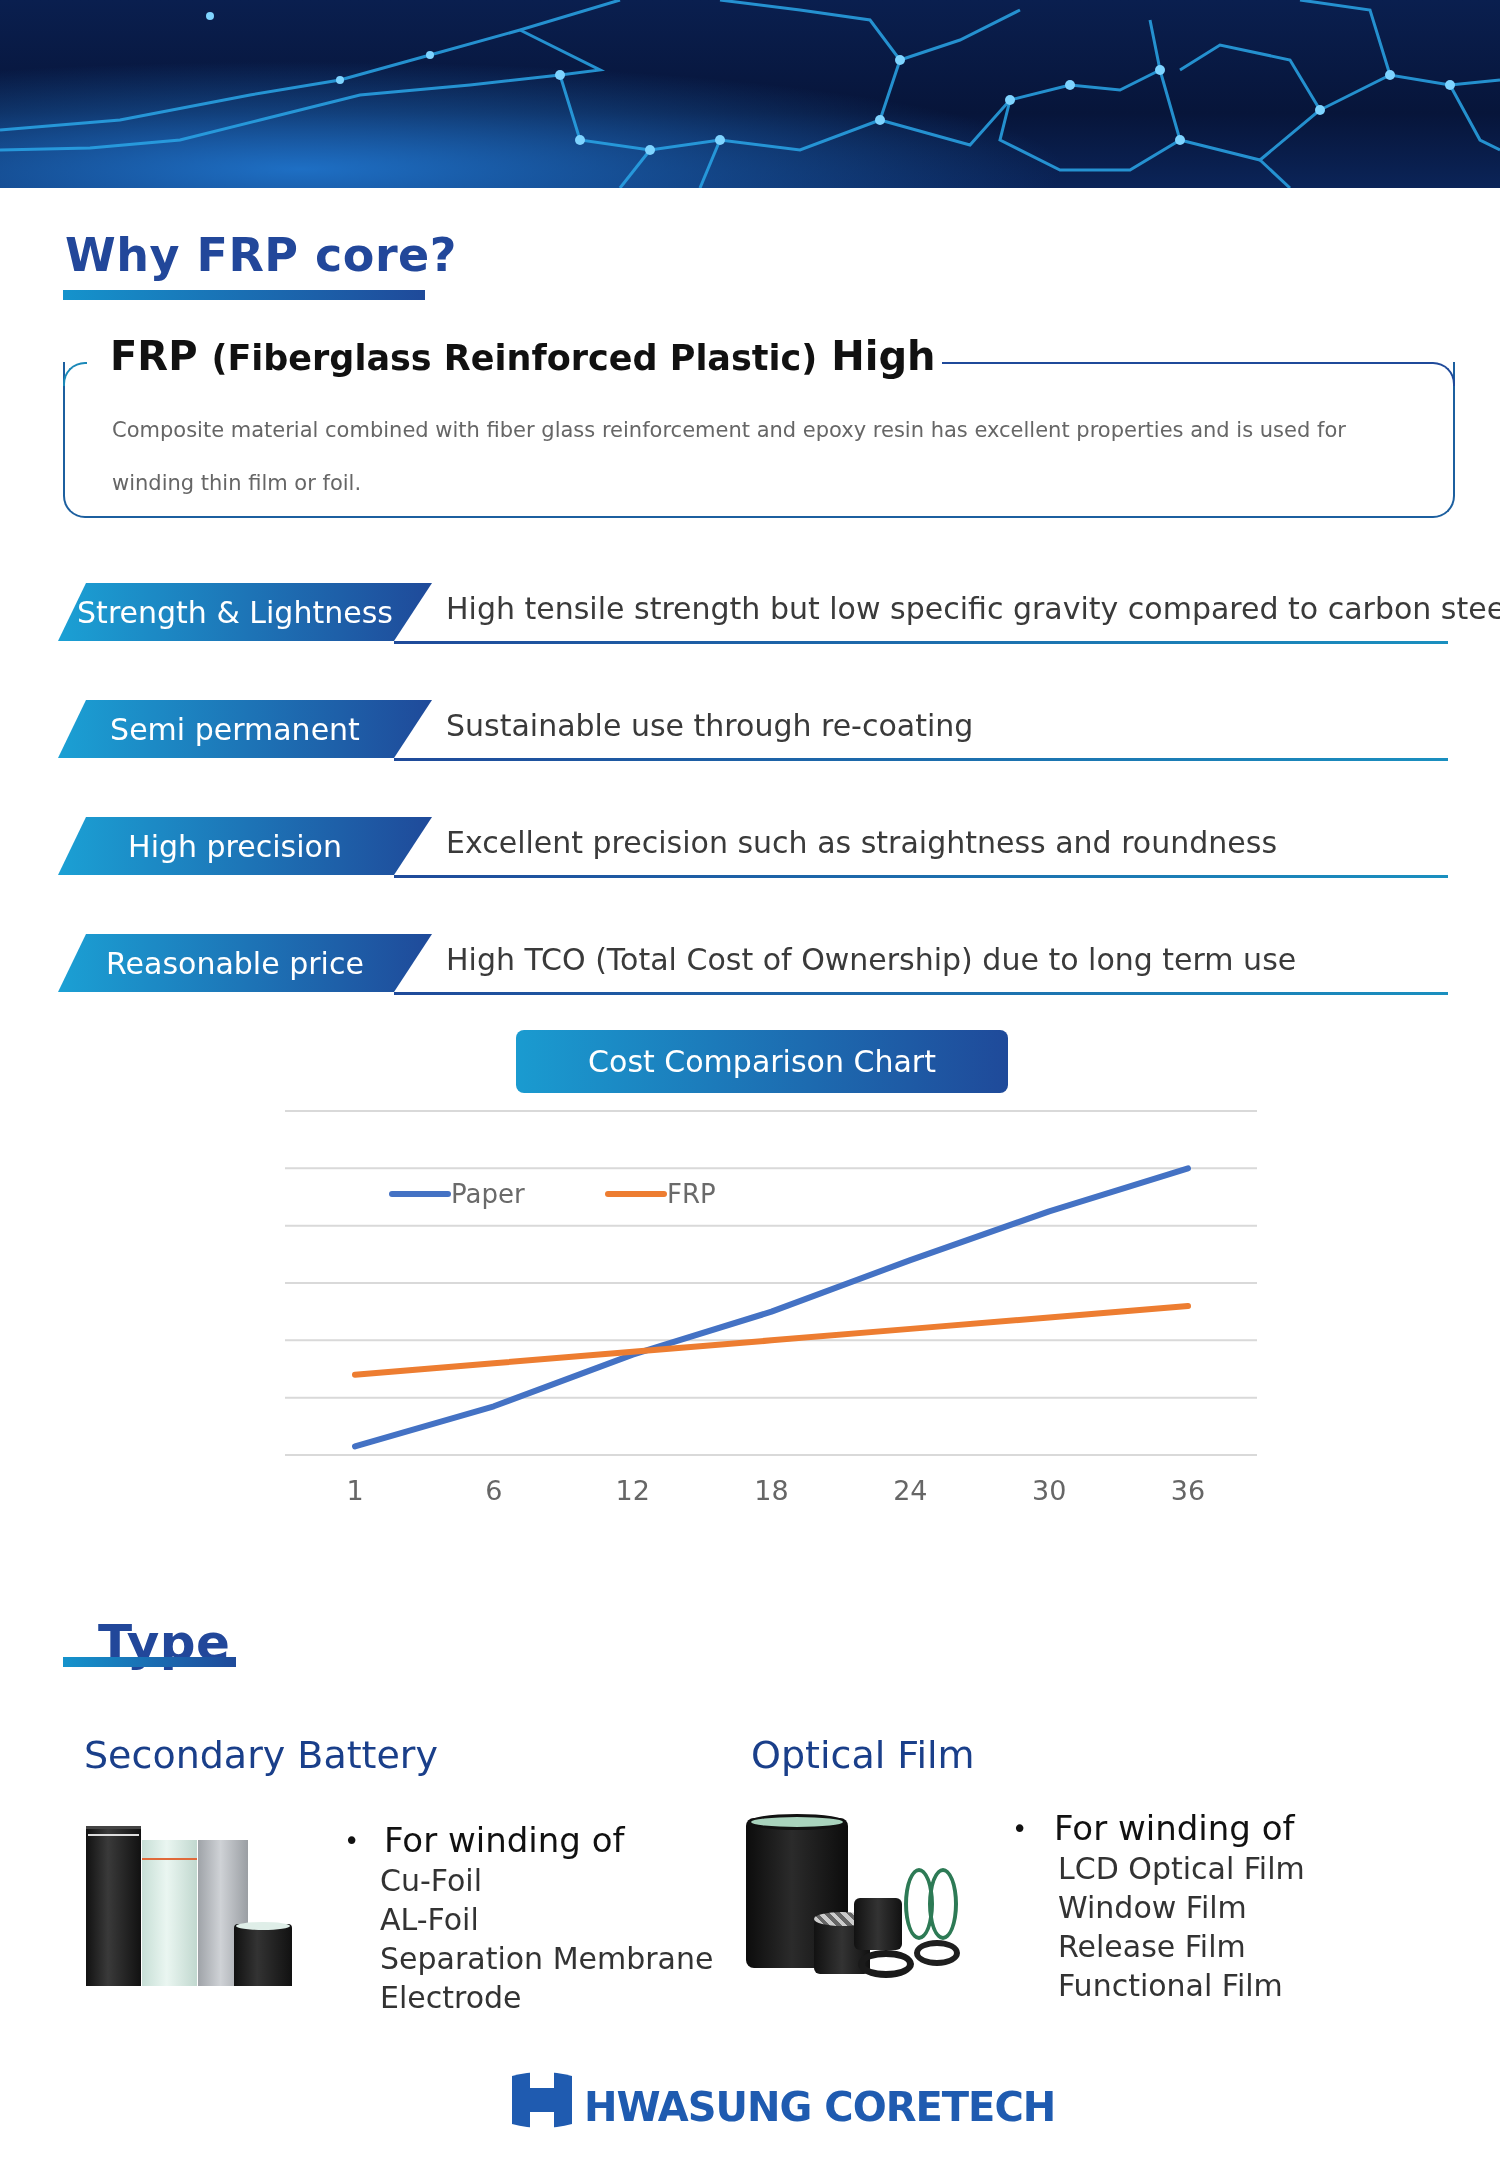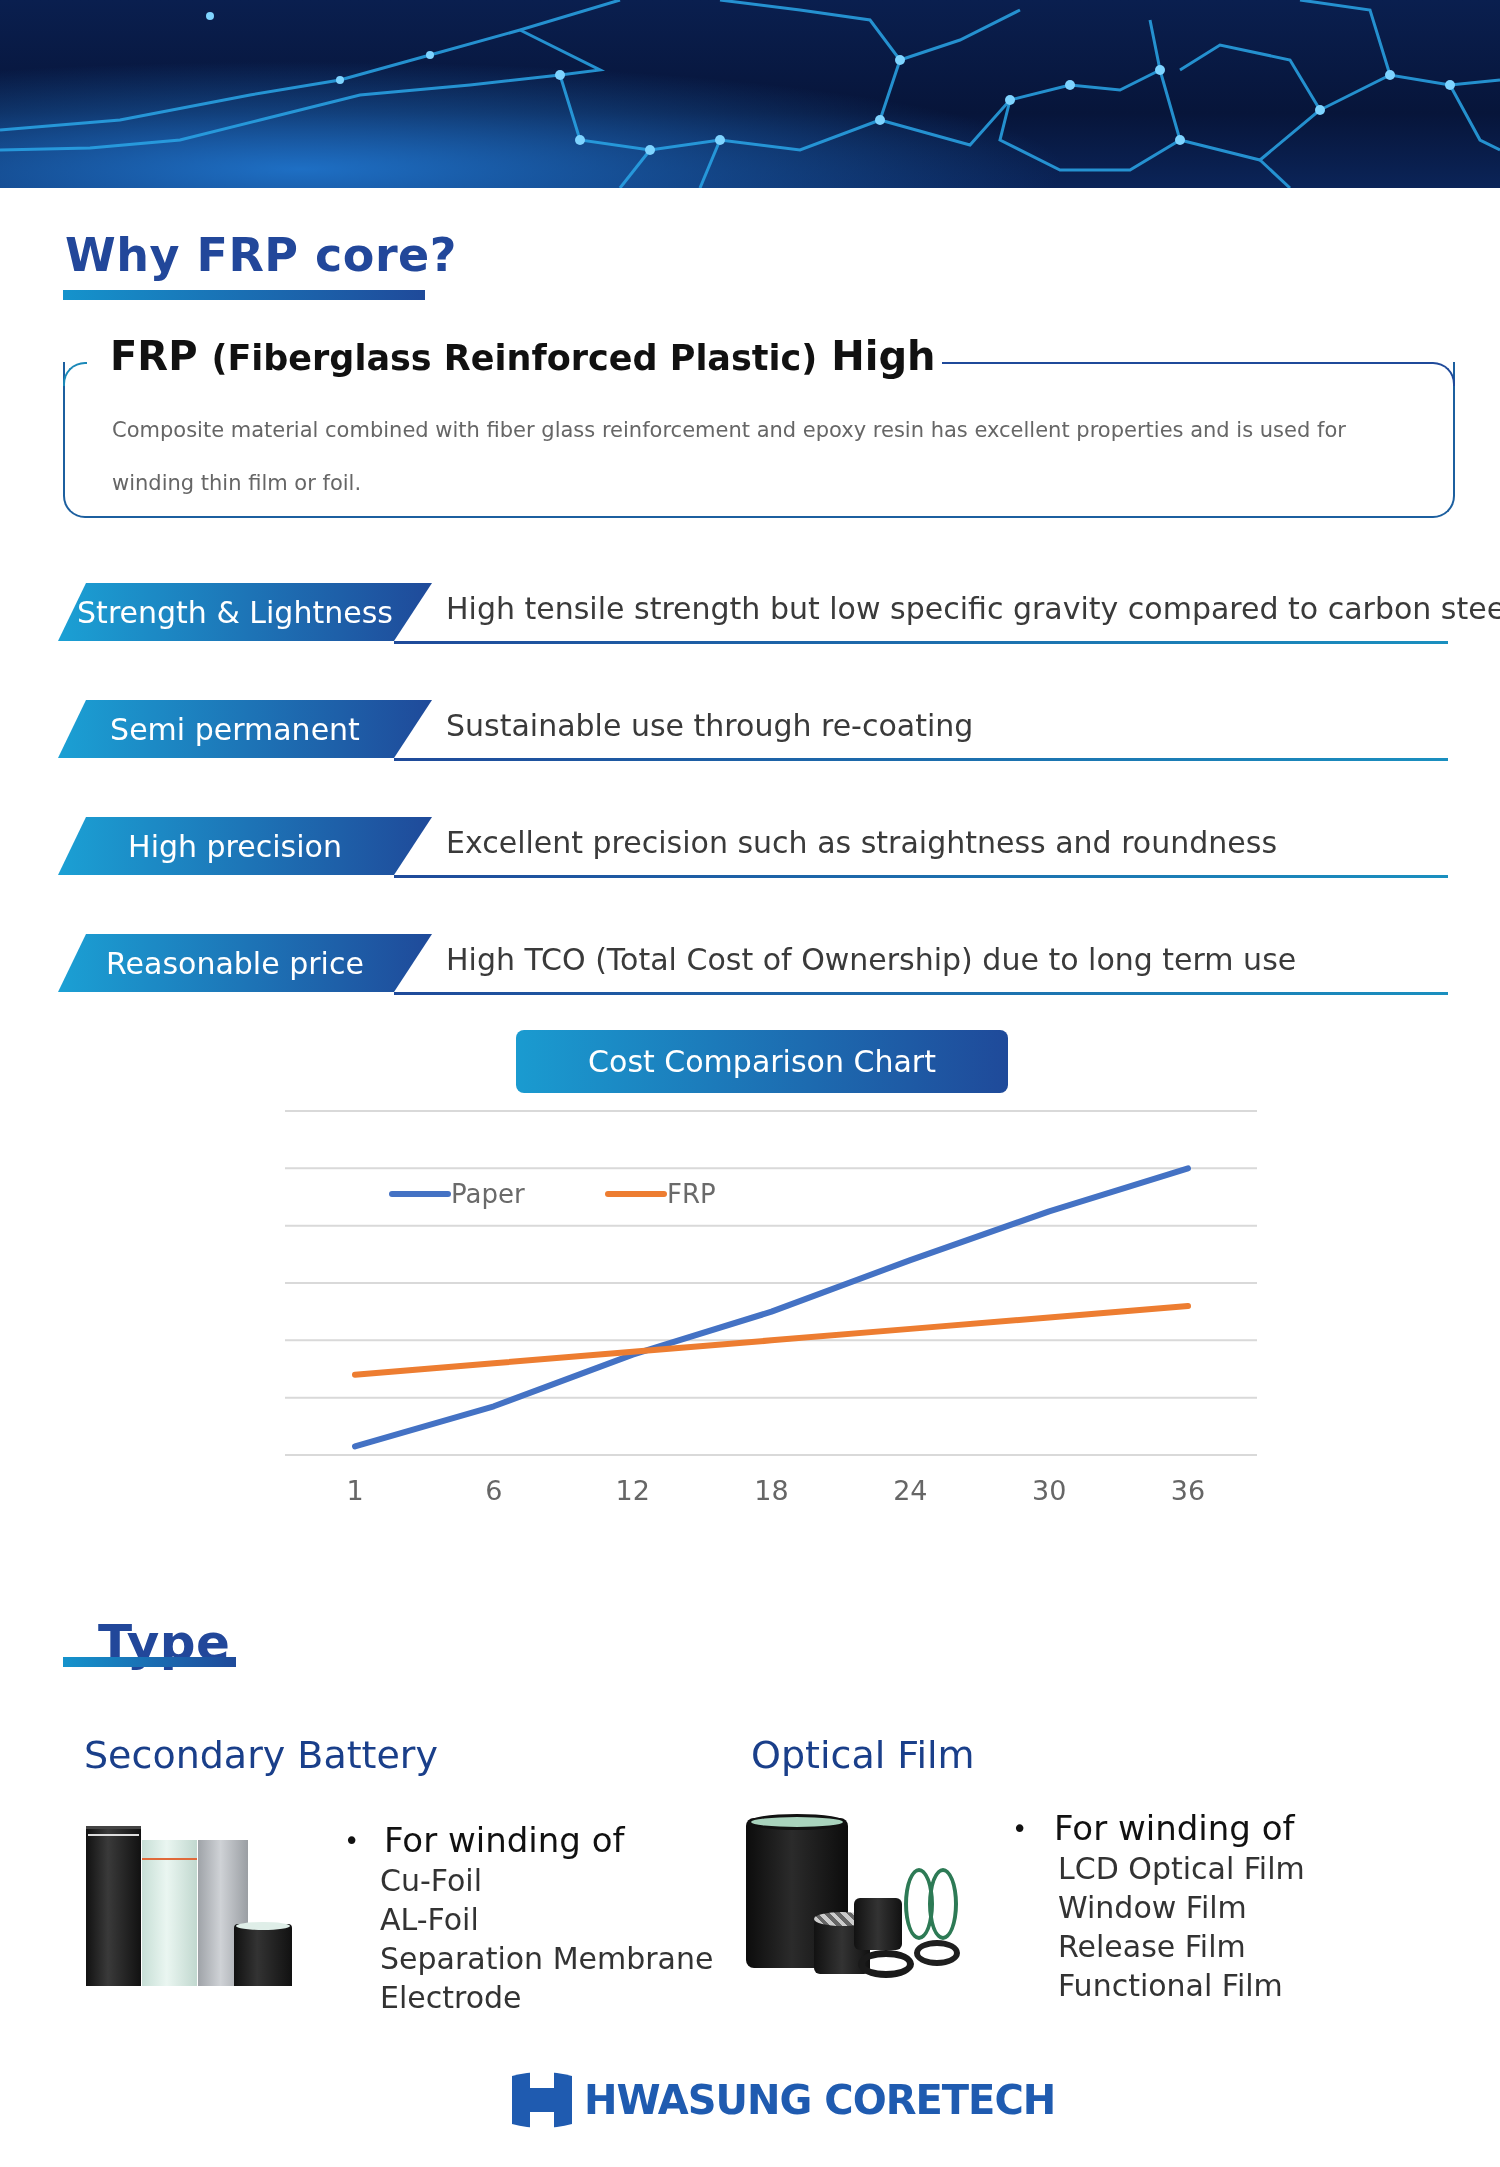--- a/index.html
+++ b/index.html
@@ -53,21 +53,21 @@
   .type-underline { left: 63px; top: 1657px; width: 173px; height: 10px; }
   .cat-title { font-size: 38px; color: #1a3f8a; white-space: nowrap; }
   .bullet-head { font-size: 34px; color: #111; white-space: nowrap; }
   .bullet-dot { font-size: 26px; color: #111; }
   .bullet-list { font-size: 30px; line-height: 39px; color: #333; }
 
   
   .cyl { position: absolute; }
 
   
-  .logo { left: 510px; top: 2070px; height: 60px; display: flex; align-items: center; gap: 10px; }
+  .logo { left: 510px; top: 2070px; height: 60px; display: flex; align-items: flex-end; gap: 10px; }
   .logo-text { font-size: 40px; font-weight: bold; color: #1f5bb0; letter-spacing: -1px; font-family: "DejaVu Sans", sans-serif; }
 </style>
 </head>
 <body>
 
 <div class="abs banner">
   <svg width="1500" height="188" viewBox="0 0 1500 188">
     <g stroke="#2aa6e8" stroke-width="3" fill="none" opacity="0.85">
       <polyline points="0,130 120,120 250,95 340,80 430,55 520,30 620,0"></polyline>
       <polyline points="0,150 90,148 180,140 260,120 360,95 470,85 560,75"></polyline>

